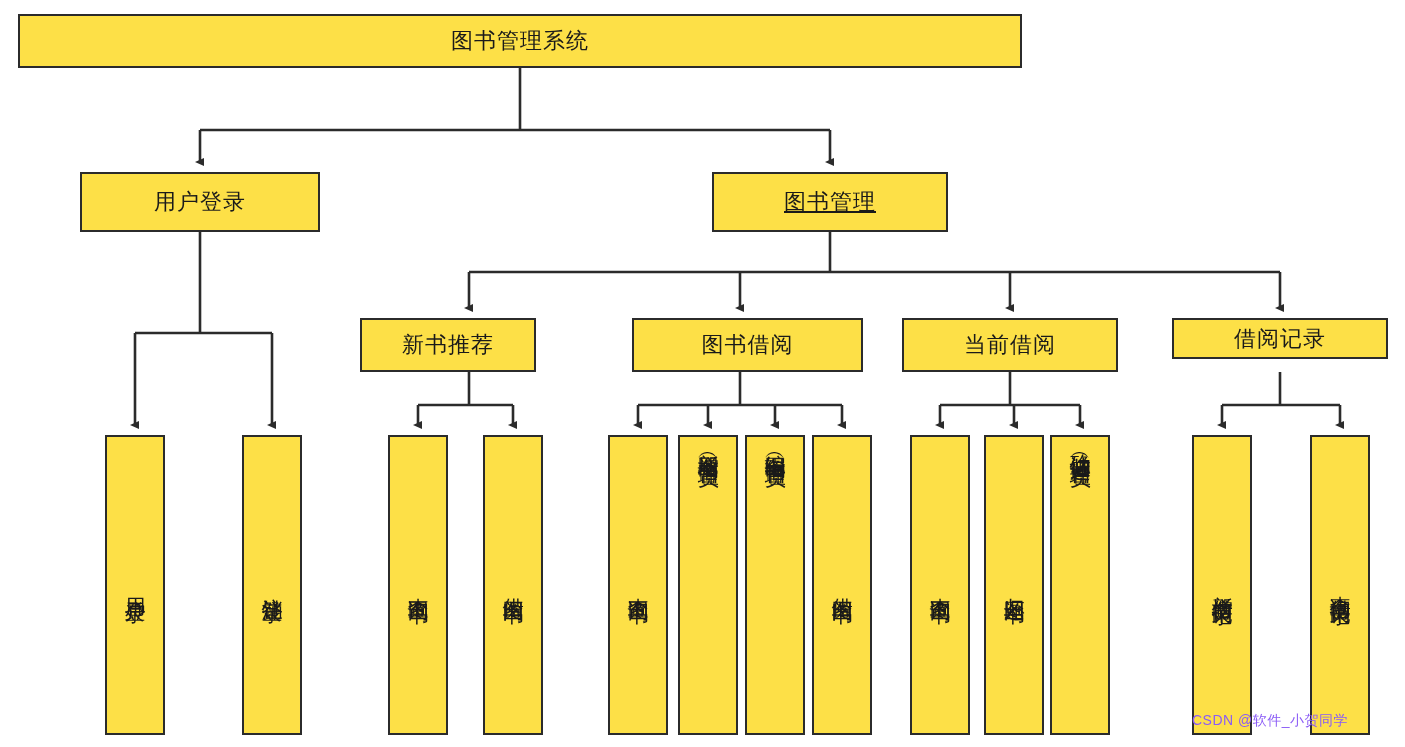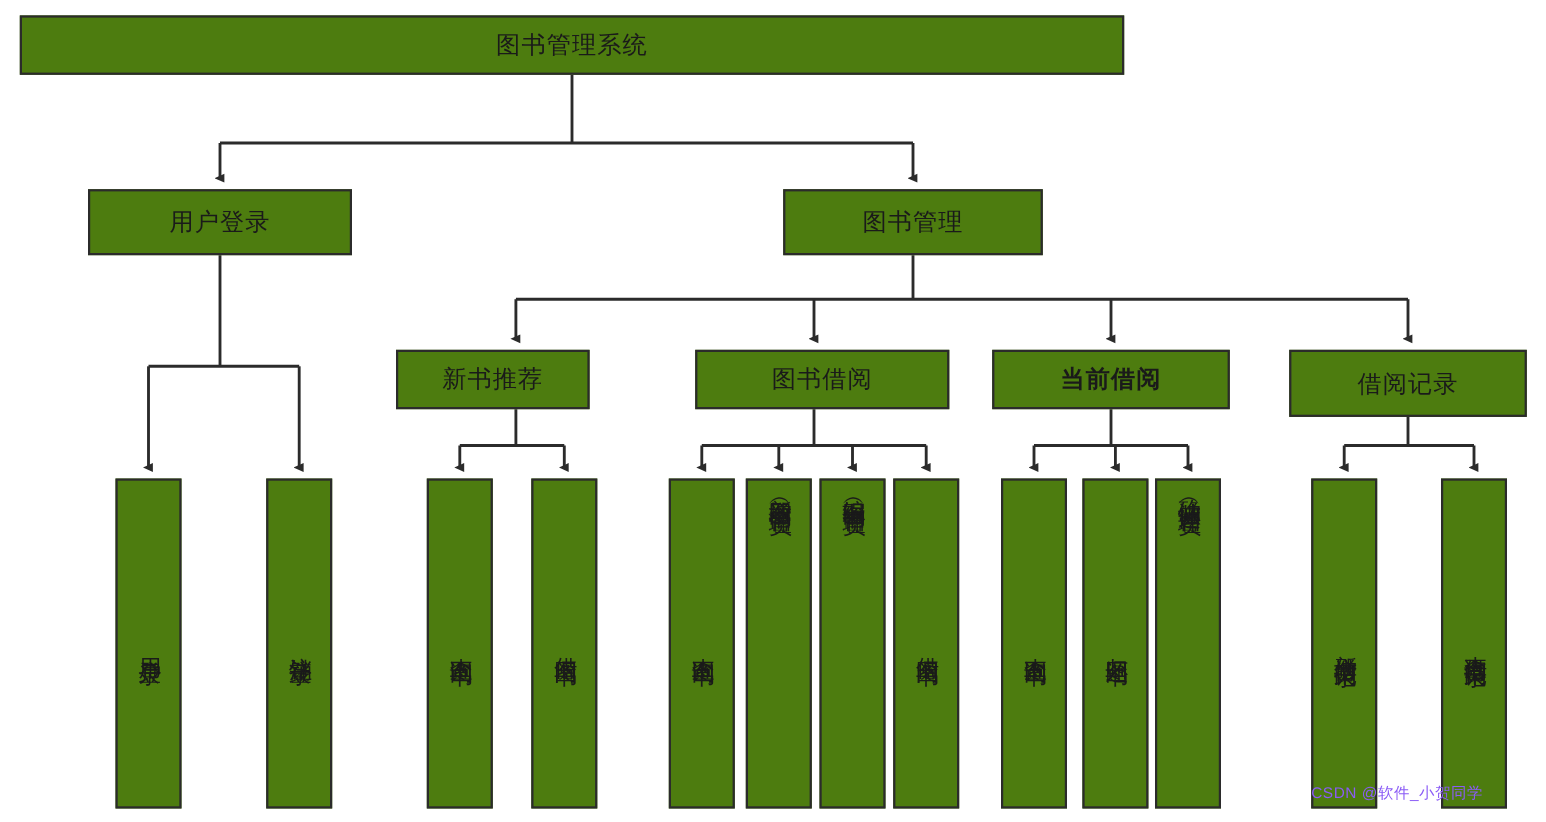--- a/index.html
+++ b/index.html
@@ -24,21 +24,21 @@
     left: 0;
     top: 0;
     width: 1405px;
     height: 747px;
     pointer-events: none;
   }
   .node {
     position: absolute;
     box-sizing: border-box;
     border: 2px solid #2b2b2b;
-    background: #4d7c0f;
+    background: #fde047;
     display: flex;
     align-items: center;
     justify-content: center;
     color: #1a1a1a;
   }
   .node.h {
     font-size: 22px;
     letter-spacing: 1px;
   }
   .node.v {
@@ -122,34 +122,34 @@
     </g>
   </svg>
 
   <div class="node h" style="left:18px; top:14px; width:1004px; height:54px;">
     <span>图书管理系统</span>
   </div>
 
   <div class="node h" style="left:80px; top:172px; width:240px; height:60px;">
     <span>用户登录</span>
   </div>
-  <div class="node h" style="left:712px; top:172px; width:236px; height:60px;">
+  <div class="node h" style="left:712px; top:172px; width:236px; height:60px;text-decoration:underline;">
     <span>图书管理</span>
   </div>
 
   <div class="node h" style="left:360px; top:318px; width:176px; height:54px;">
     <span>新书推荐</span>
   </div>
   <div class="node h" style="left:632px; top:318px; width:231px; height:54px;">
     <span>图书借阅</span>
   </div>
-  <div class="node h" style="left:902px; top:318px; width:216px; height:54px;font-weight:bold;">
+  <div class="node h" style="left:902px; top:318px; width:216px; height:54px;">
     <span>当前借阅</span>
   </div>
-  <div class="node h" style="left:1172px; top:318px; width:216px; height:61px;">
+  <div class="node h" style="left:1172px; top:318px; width:216px; height:41px;">
     <span>借阅记录</span>
   </div>
 
   <div class="node v mid" style="left:105px; top:435px; width:60px; height:300px;">
     <span class="vtext">用户登录</span>
   </div>
   <div class="node v mid" style="left:242px; top:435px; width:60px; height:300px;">
     <span class="vtext">注销登录</span>
   </div>
 

